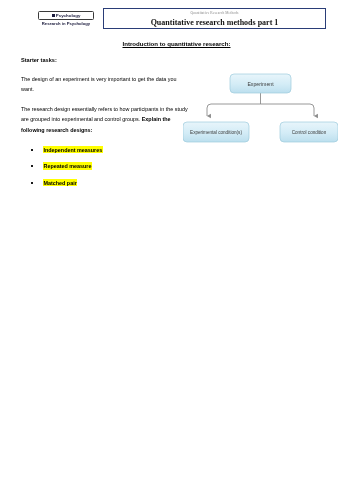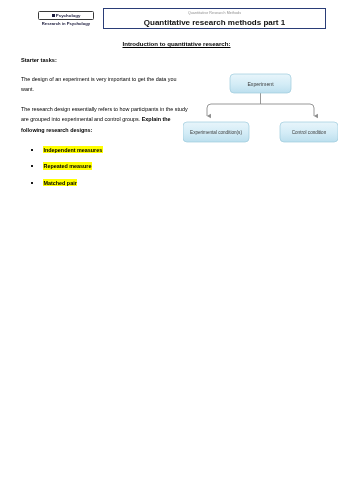--- a/index.html
+++ b/index.html
@@ -72,20 +72,21 @@
   .title-box {
     position: absolute;
     left: 103px;
     top: 8px;
     width: 223px;
     height: 21px;
     border: 1.2px solid #2a3d77;
     box-sizing: border-box;
     background: #ffffff;
     text-align: center;
+    font-family: Liberation Serif, serif;
   }
   .title-kicker {
     font-size: 3.6px;
     color: #8c8c8c;
     line-height: 1;
     margin-top: 3.2px;
     letter-spacing: 0.1px;
   }
   .title-main {
     font-size: 8px;

